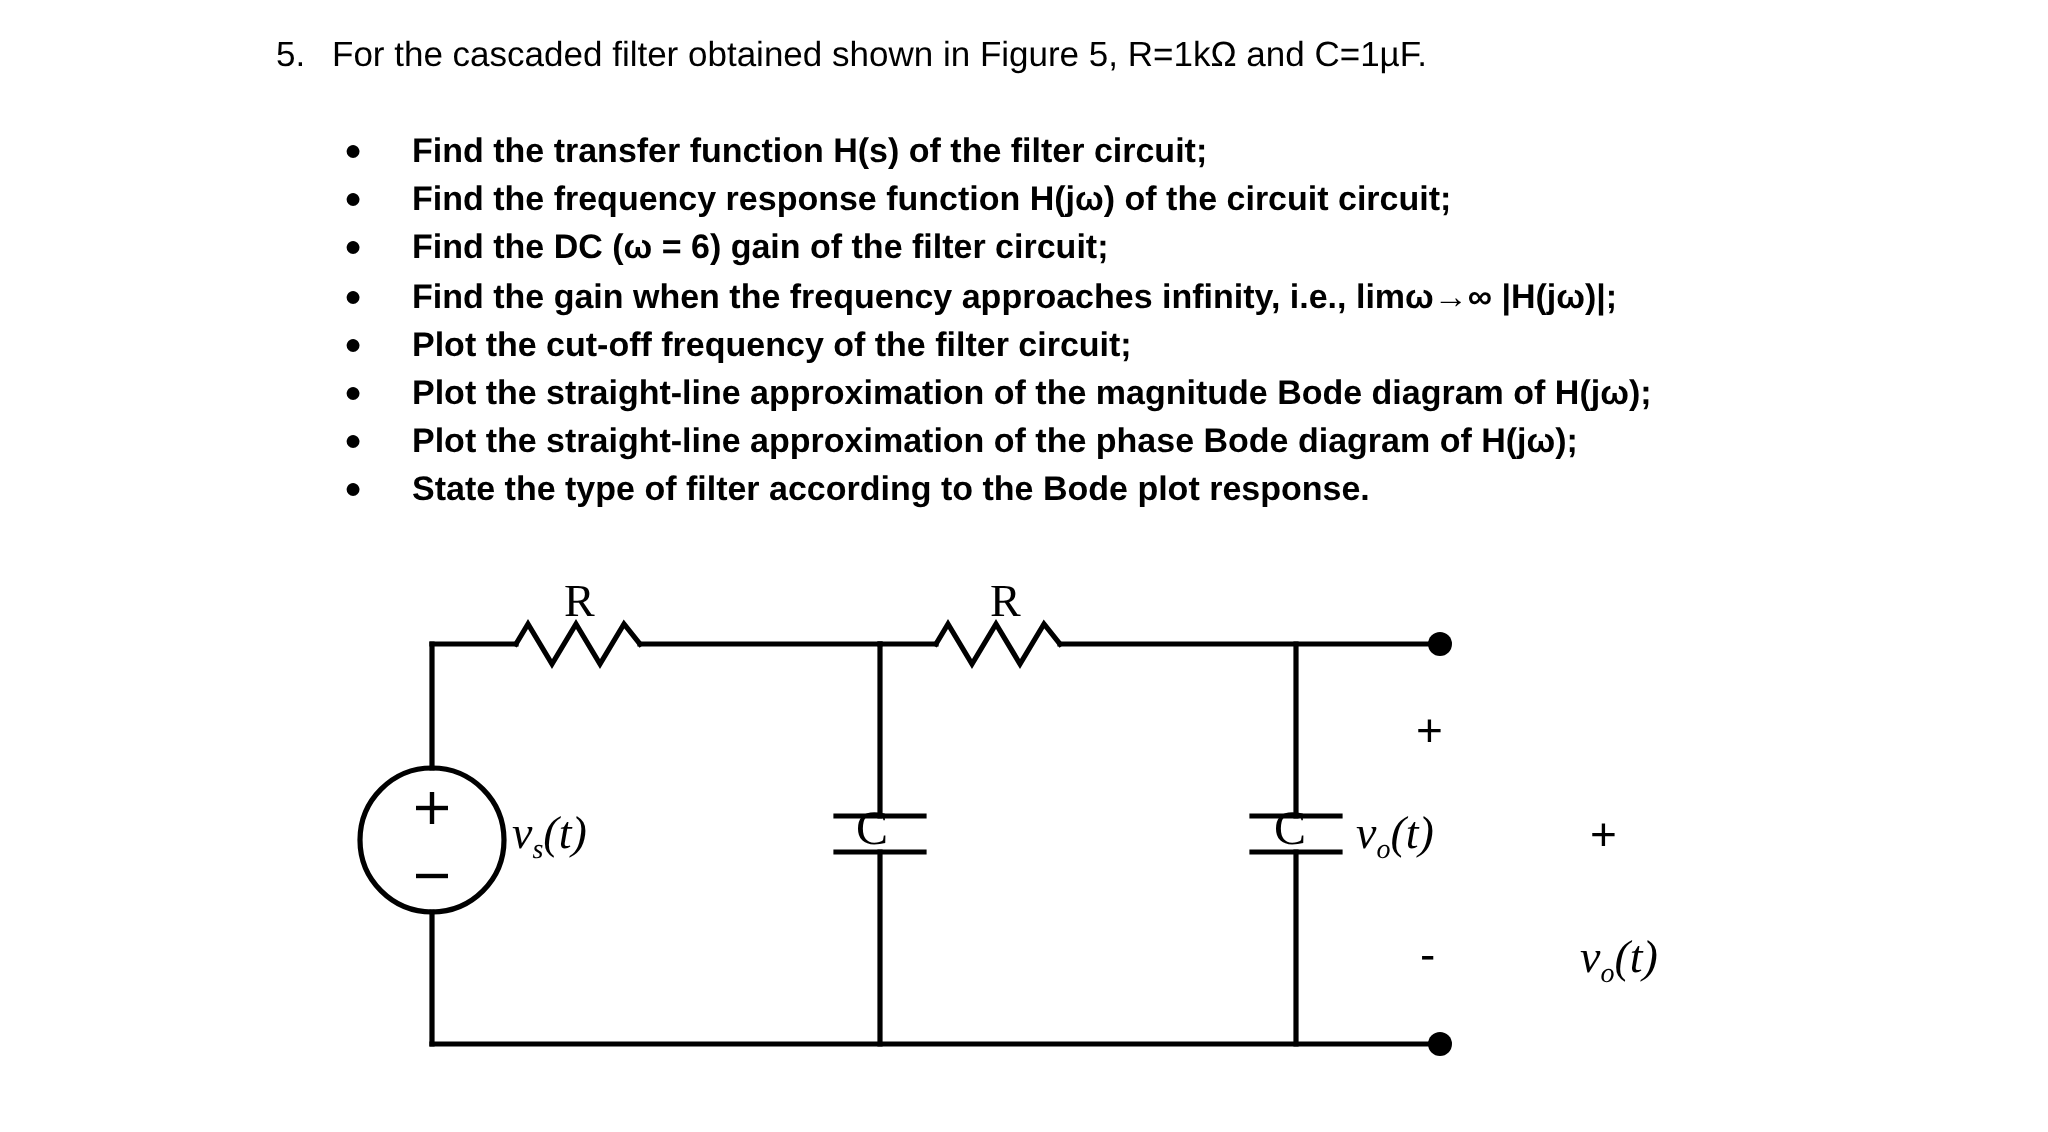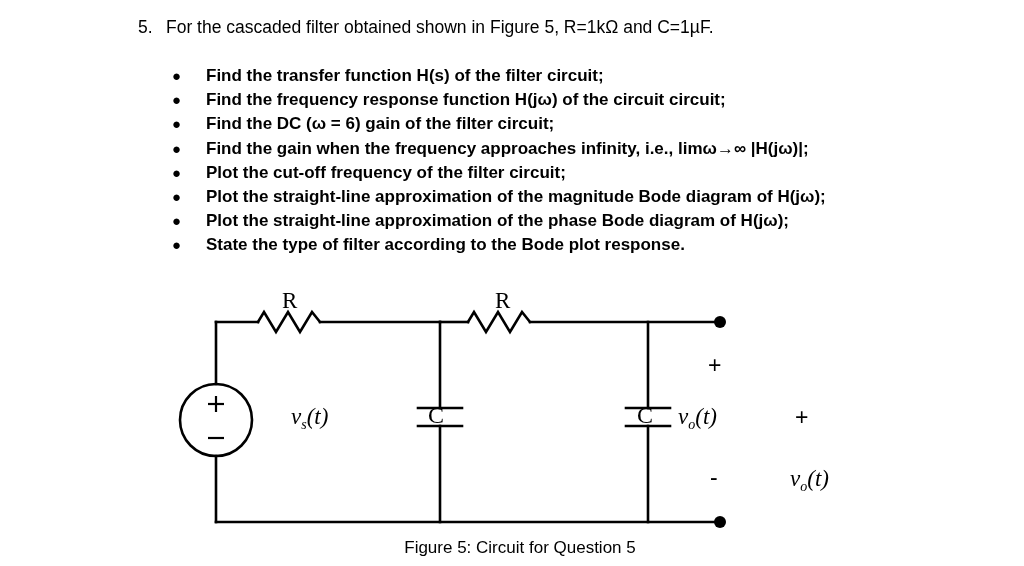--- a/index.html
+++ b/index.html
@@ -88,21 +88,20 @@
     font-size: 23px;
   }
   .lbl-R1 { left: 132px; top: 8px; }
   .lbl-R2 { left: 345px; top: 8px; }
   .lbl-C1 { left: 278px; top: 122px; font-size: 24px; }
   .lbl-C2 { left: 487px; top: 122px; font-size: 24px; }
   .lbl-vs {
     left: 106px; top: 124px;
     font-style: italic;
     font-size: 23px;
-    margin-left: 35px;
   }
   .lbl-vo1 {
     left: 528px; top: 124px;
     font-style: italic;
     font-size: 23px;
   }
   .lbl-vo2 {
     left: 640px; top: 186px;
     font-style: italic;
     font-size: 23px;
@@ -227,16 +226,15 @@
     <span class="lbl lbl-vs"><span>v</span><span class="sub">s</span><span>(t)</span></span>
 
     <span class="lbl lbl-vo1"><span>v</span><span class="sub">o</span><span>(t)</span></span>
 
     <span class="lbl lbl-vo2"><span>v</span><span class="sub">o</span><span>(t)</span></span>
 
     <span class="plus-out1">+</span>
     <span class="minus-out1">-</span>
     <span class="plus-out2">+</span>
 
-    <div class="caption">Figure 5: Circuit for Question 5</div>
   </div>
 
 </div>
 
 </body></html>

